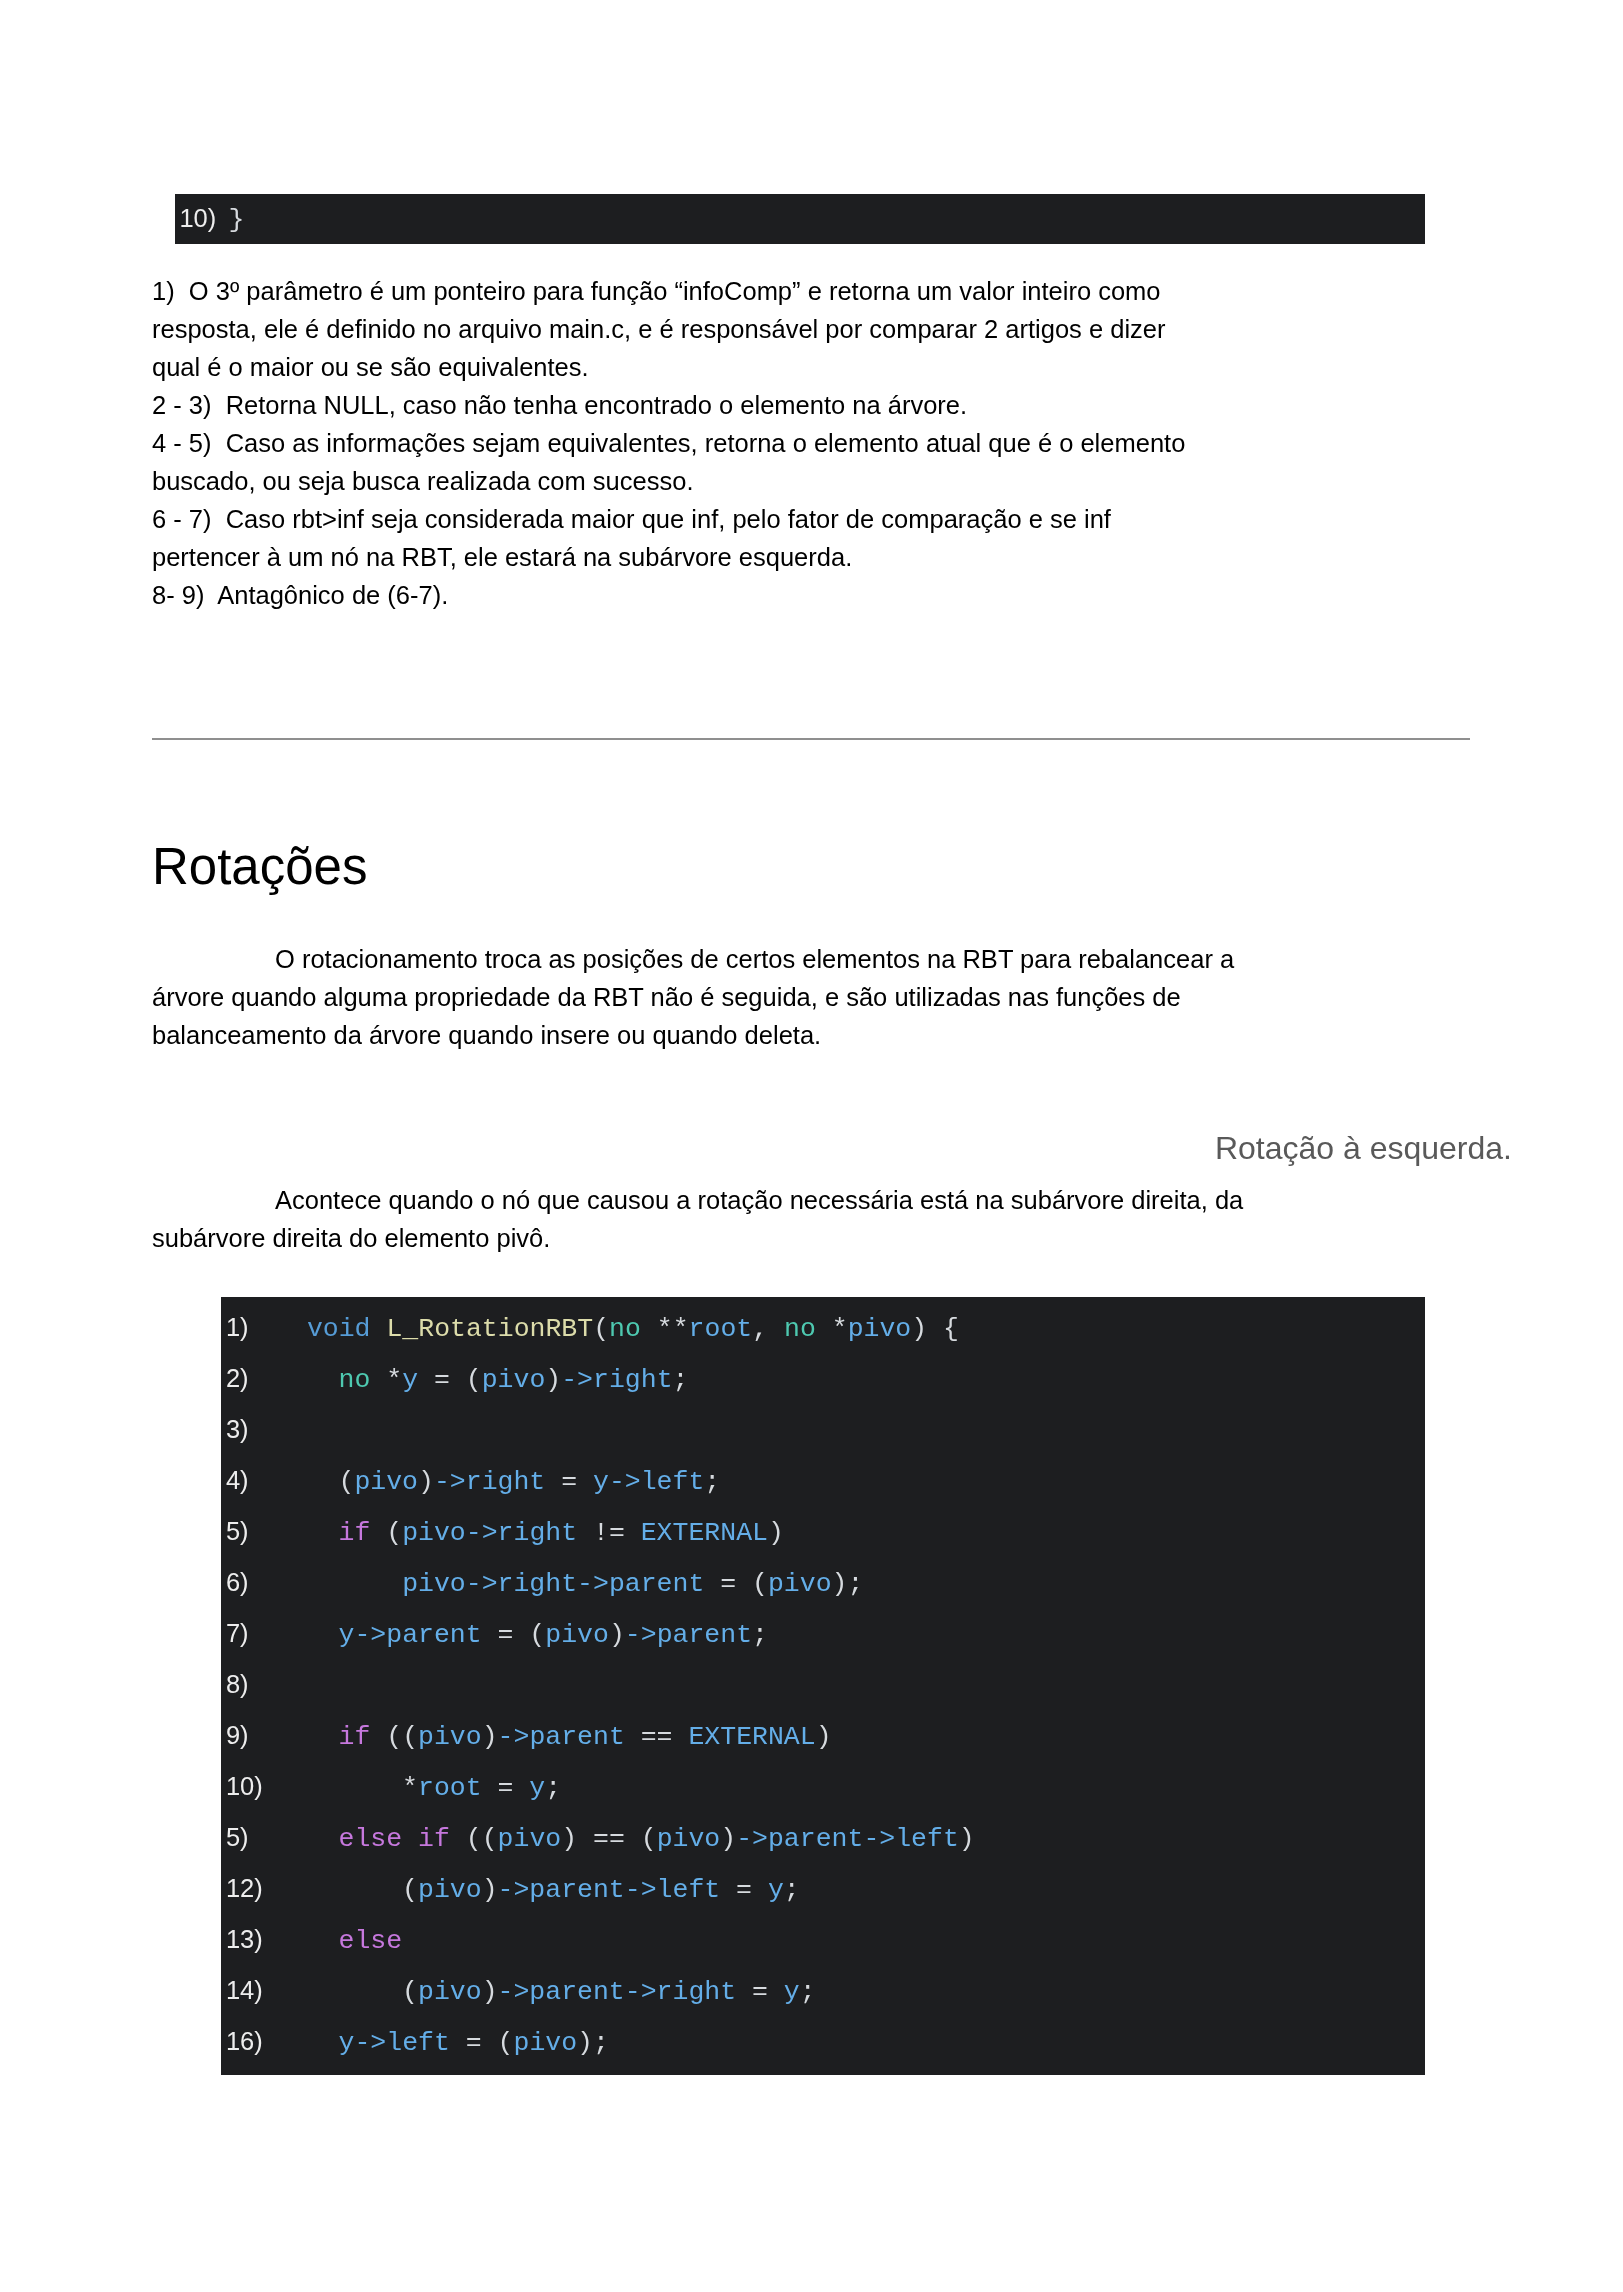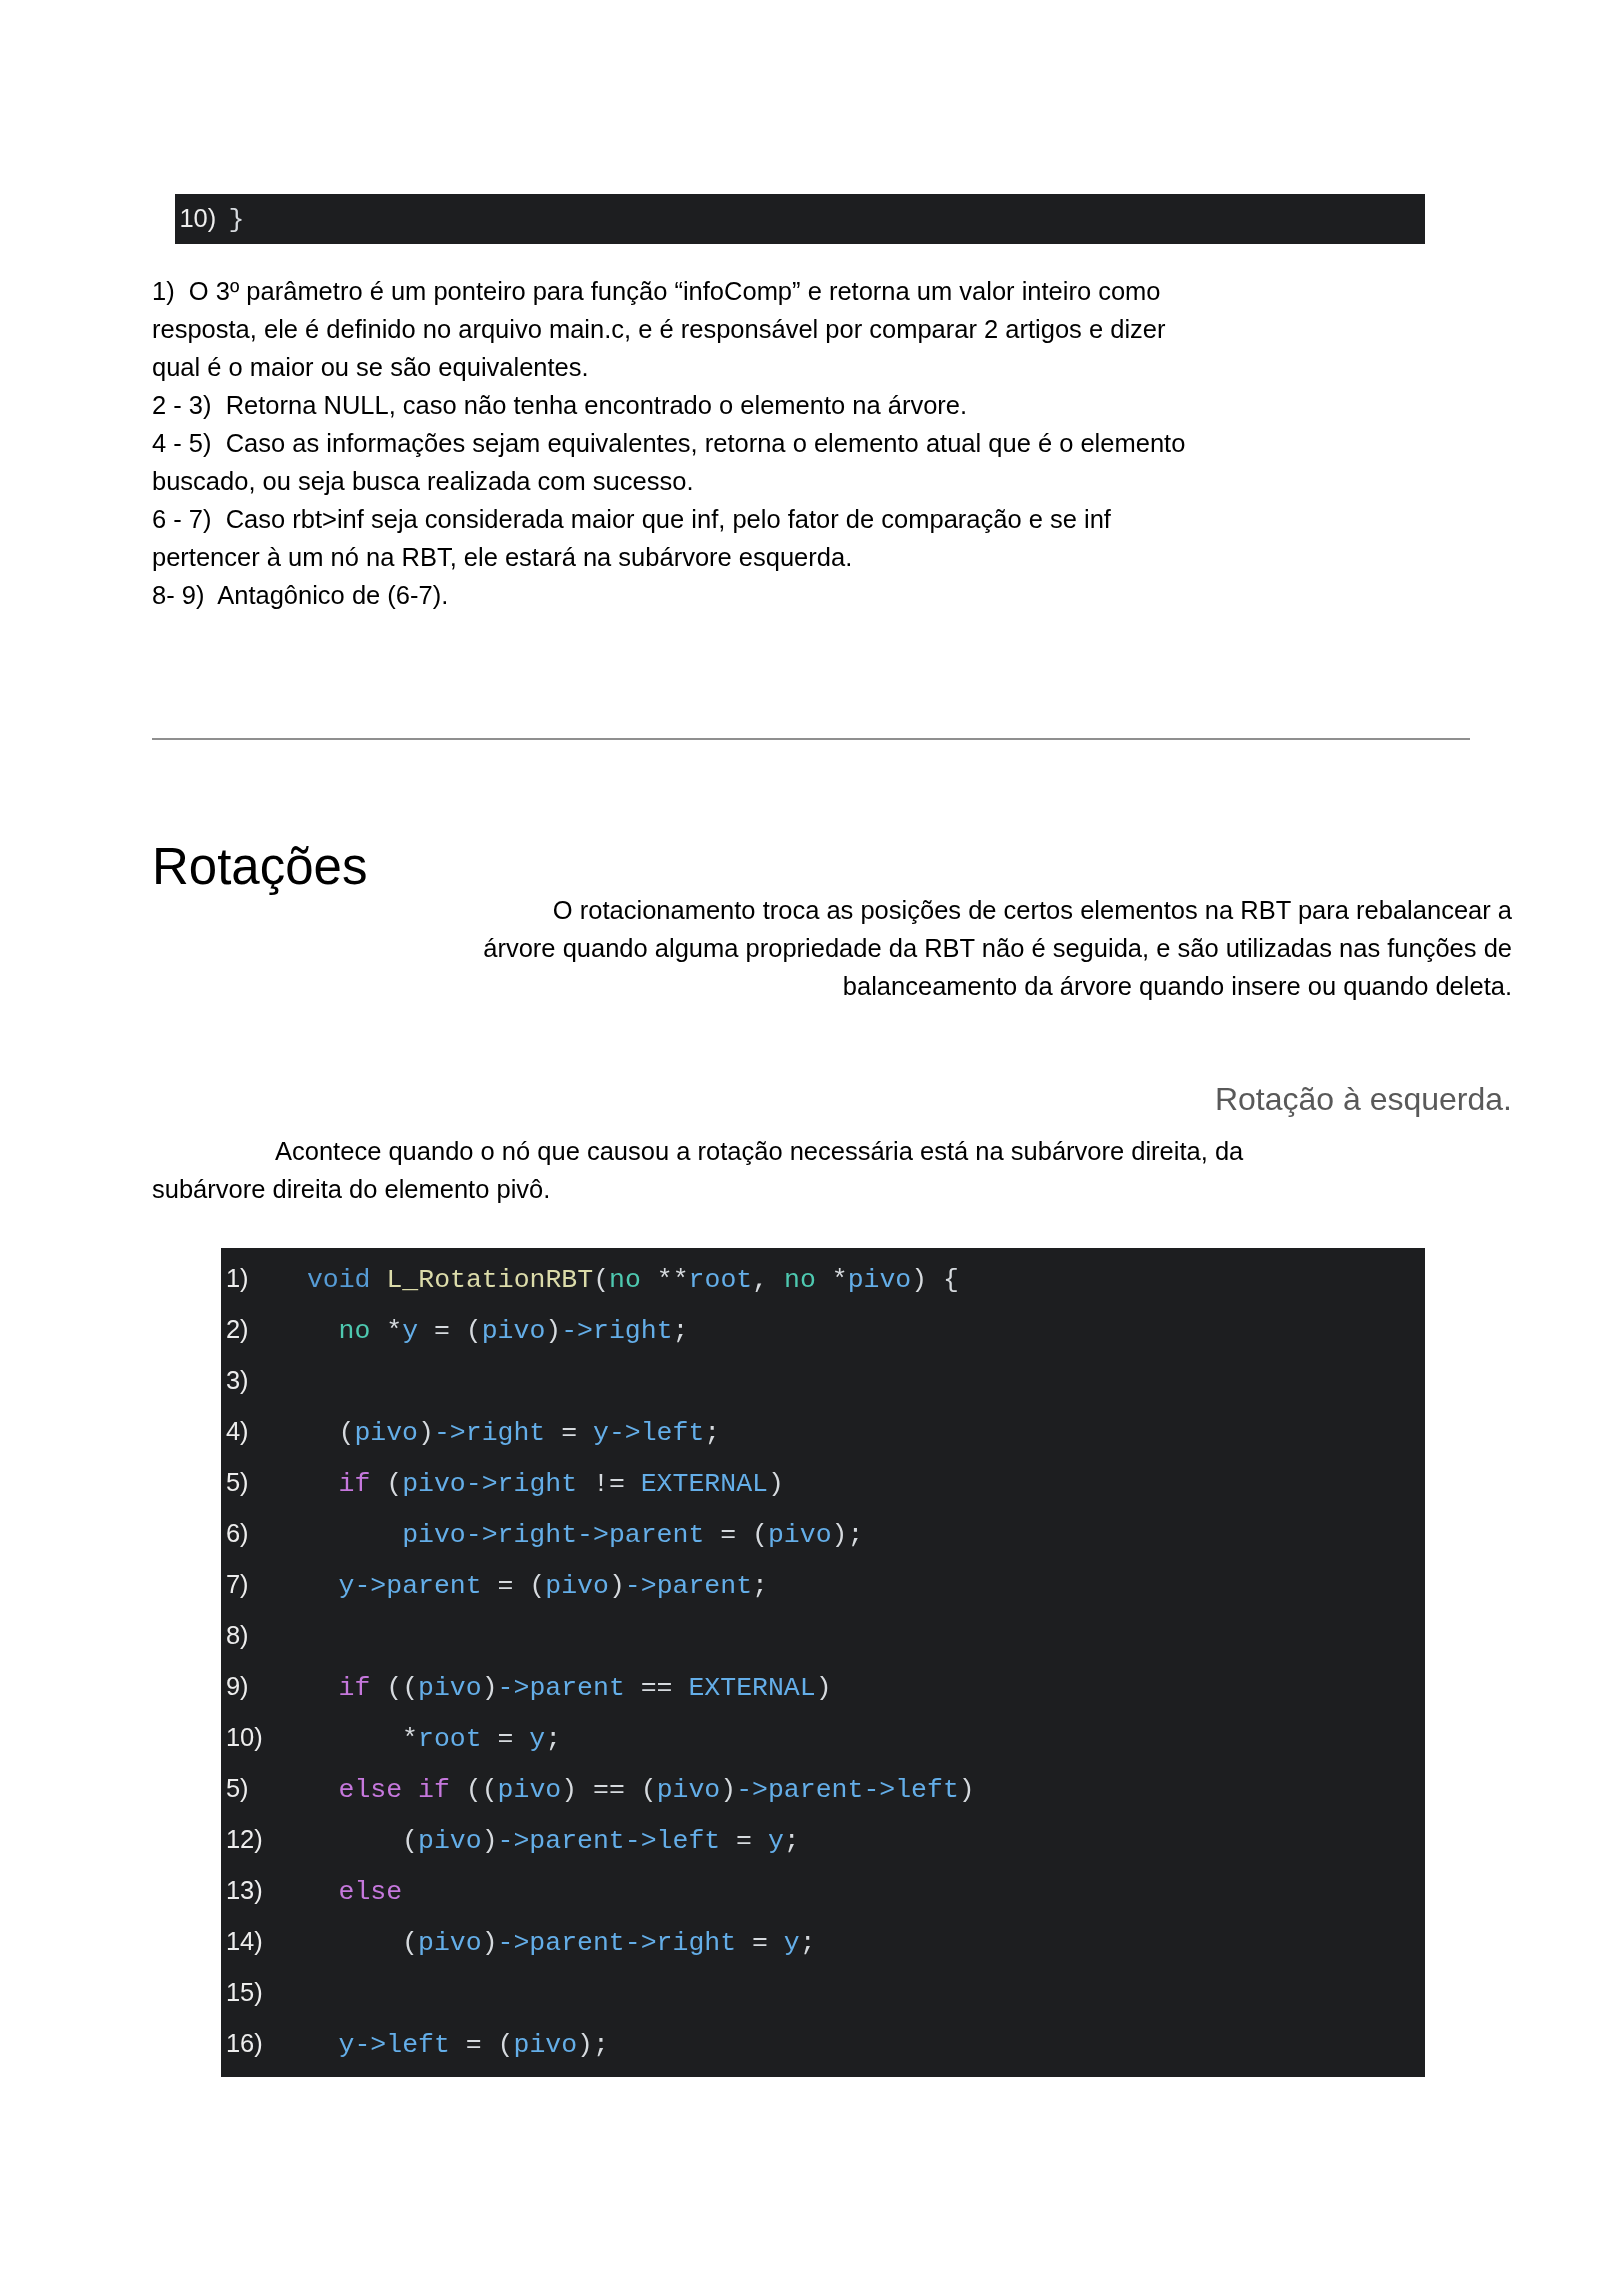--- a/index.html
+++ b/index.html
@@ -51,21 +51,21 @@
   .tok-ty{color:var(--tok-ty);}
 
   
   .notes{margin-top:28px;font-size:25.5px;}
   .notes .tline,.para .tline{line-height:38px;white-space:pre;}
   .hrule{margin-top:124px;height:2px;width:1318px;background:var(--divider);}
   h1.section{
     margin:102px 0 0 0;font-weight:400;font-size:51px;line-height:49px;color:#000;
   }
   .para{font-size:25.5px;}
-  .para.intro{text-align:right;}
+  .para.intro{margin-top:49px;}
   .para .tline:first-child{text-indent:123px;}
   h2.subsection{
     margin:74px 0 0 0;font-weight:400;font-size:32px;line-height:41px;color:var(--subhead);text-align:right;
   }
   .para.sub{margin-top:11.8px;}
 </style>
 </head>
 <body>
 
 <div class="content">
@@ -167,23 +167,19 @@
       </div>
       <div class="code-line">
         <span class="lineno">13)</span>
         <span class="code-text"><span class="tok-p">    </span><span class="tok-ct">else</span></span>
       </div>
       <div class="code-line">
         <span class="lineno">14)</span>
         <span class="code-text"><span class="tok-p">        (</span><span class="tok-b">pivo</span><span class="tok-p">)</span><span class="tok-b">-&gt;</span><span class="tok-b">parent</span><span class="tok-b">-&gt;</span><span class="tok-b">right</span><span class="tok-p"> = </span><span class="tok-b">y</span><span class="tok-p">;</span></span>
       </div>
       <div class="code-line">
-        <span class="lineno">15)</span>
-        <span class="code-text"> </span>
-      </div>
-      <div class="code-line">
         <span class="lineno">16)</span>
         <span class="code-text"><span class="tok-p">    </span><span class="tok-b">y</span><span class="tok-b">-&gt;</span><span class="tok-b">left</span><span class="tok-p"> = (</span><span class="tok-b">pivo</span><span class="tok-p">);</span></span>
       </div>
     </div>
 
 </div>
 
 
 </body></html>

